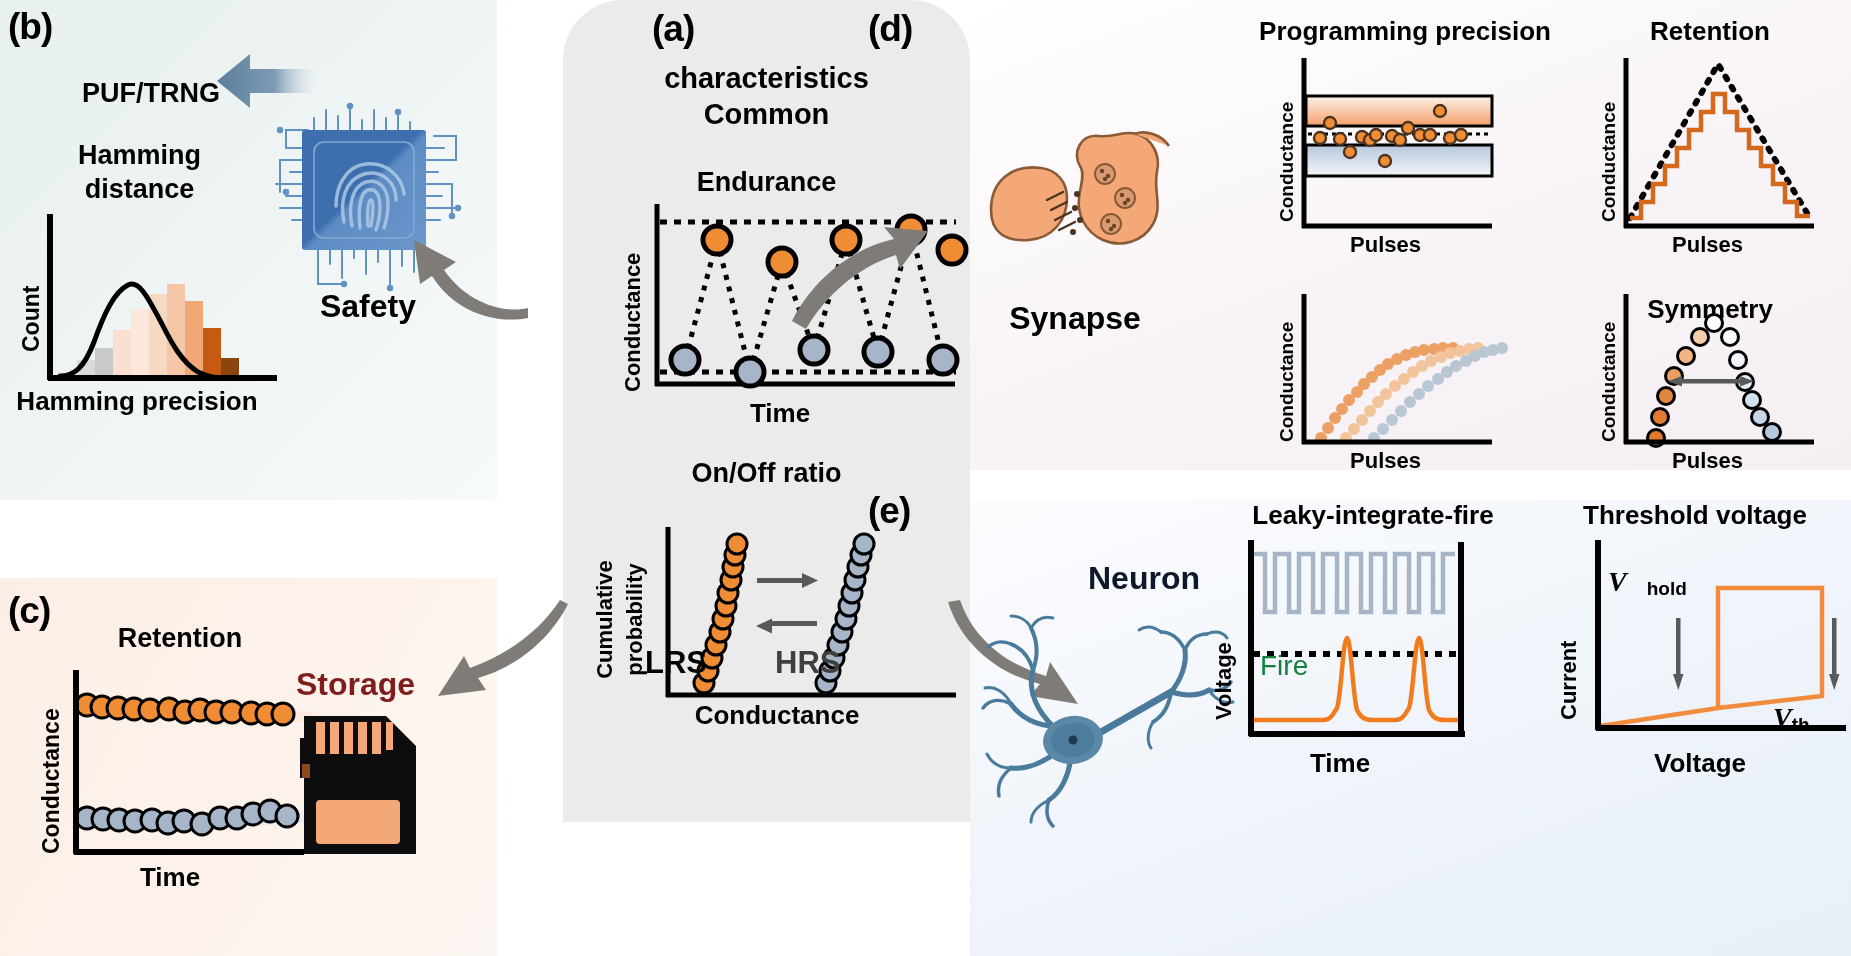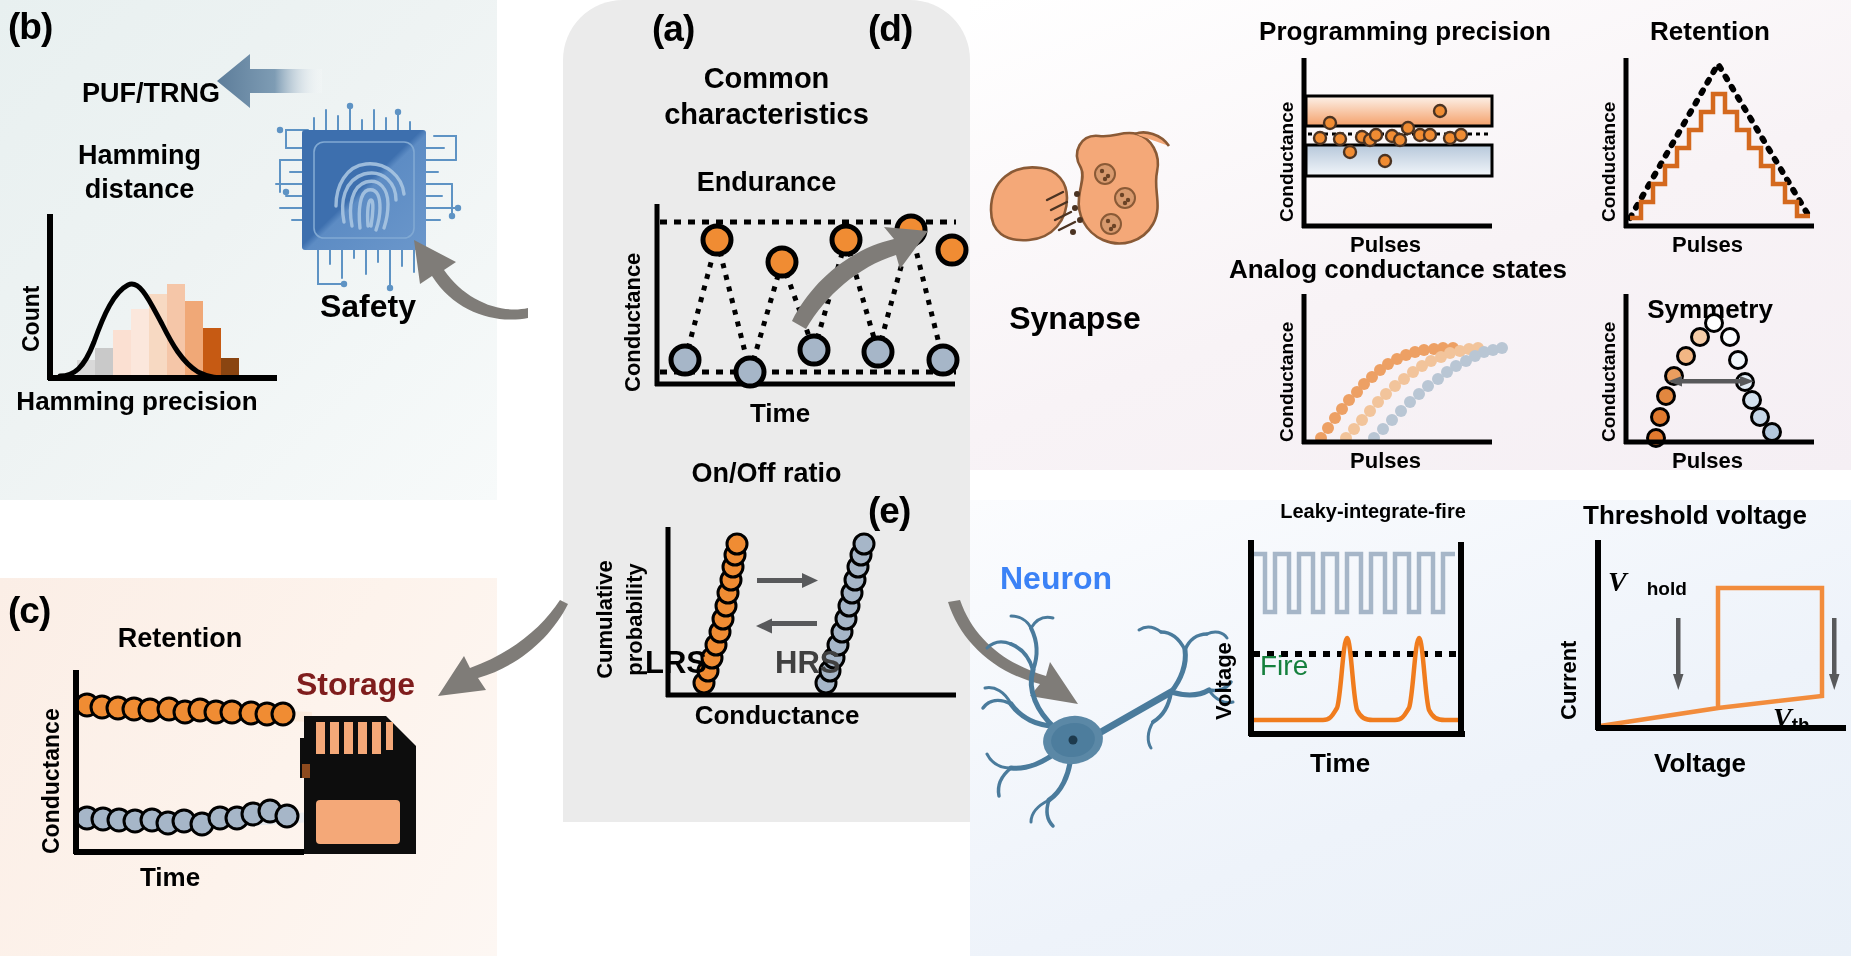--- a/index.html
+++ b/index.html
@@ -41,22 +41,22 @@
   <div class="panel" id="bg-e"></div>
   <div class="panel" id="card"></div>
 
   <div class="plabel" style="left:8px;top:6px;">(b)</div>
   <div class="plabel" style="left:652px;top:8px;">(a)</div>
   <div class="plabel" style="left:8px;top:590px;">(c)</div>
   <div class="plabel" style="left:868px;top:8px;">(d)</div>
   <div class="plabel" style="left:868px;top:490px;">(e)</div>
 
   <div class="ttl" style="left:563px;top:60px;width:407px;font-size:29px;line-height:36px;">
+    <div>characteristics</div>
     <div>Common</div>
-    <div>characteristics</div>
   </div>
 
   <div class="ttl" style="left:563px;top:167px;width:407px;font-size:27px;">Endurance</div>
 
   <div class="panel" style="left:600px;top:200px;width:360px;height:200px;">
     <div class="ylab" style="left:20px;top:192px;font-size:22px;">Conductance</div>
     <svg width="360" height="200" viewBox="0 0 360 200">
       <line x1="57" y1="4" x2="57" y2="186" stroke="#000" stroke-width="5"></line>
       <line x1="55" y1="184" x2="355" y2="184" stroke="#000" stroke-width="5"></line>
       <line x1="60" y1="22" x2="356" y2="22" stroke="#000" stroke-width="5" stroke-dasharray="7,7"></line>
@@ -397,21 +397,20 @@
     <svg width="240" height="178" viewBox="0 0 240 178">
       <polyline points="30,162 118,8 210,162" stroke="#000" stroke-width="6" stroke-dasharray="3,9" stroke-linecap="round" fill="none"></polyline>
       <polyline points="30,162 41,162 41,146 53,146 53,128 65,128 65,110 77,110 77,92 89,92 89,74 101,74 101,56 113,56 113,38
                         125,38 125,56 137,56 137,74 149,74 149,92 161,92 161,110 173,110 173,128 185,128 185,146 197,146 197,160 210,160" stroke="#d4691e" stroke-width="4.5" fill="none"></polyline>
       <line x1="26" y1="2" x2="26" y2="172" stroke="#000" stroke-width="5"></line>
       <line x1="24" y1="170" x2="214" y2="170" stroke="#000" stroke-width="5"></line>
     </svg>
   </div>
   <div class="xlab" style="left:1600px;top:232px;width:215px;font-size:22px;">Pulses</div>
 
-  <div class="ttl" style="left:1188px;top:254px;width:420px;font-size:26px;">Analog conductance states</div>
   <div class="panel" style="left:1278px;top:292px;width:240px;height:158px;">
     <div class="ylab" style="left:-2px;top:150px;font-size:19px;">Conductance</div>
     <svg width="240" height="158" viewBox="0 0 240 158">
       <g fill="#eda064">
         <circle cx="43" cy="146" r="6"></circle>
           <circle cx="50" cy="136" r="6"></circle>
           <circle cx="57" cy="126" r="6"></circle>
         <circle cx="64" cy="117" r="6"></circle>
           <circle cx="71" cy="108" r="6"></circle>
           <circle cx="79" cy="100" r="6"></circle>
@@ -497,21 +496,21 @@
       <line x1="26" y1="2" x2="26" y2="152" stroke="#000" stroke-width="5"></line>
       <line x1="24" y1="150" x2="214" y2="150" stroke="#000" stroke-width="5"></line>
     </svg>
   </div>
   <div class="xlab" style="left:1600px;top:448px;width:215px;font-size:22px;">Pulses</div>
 
   <svg style="position:absolute;left:946px;top:600px;" width="152" height="110" viewBox="0 0 152 110">
     <path d="M2,2 C14,40 46,72 94,84 L84,96 L132,104 L104,62 L100,76 C60,64 28,40 14,0 Z" fill="#7f7c78"></path>
   </svg>
 
-  <div style="position:absolute;left:1000px;top:560px;width:200px;text-align:left;font-size:32px;font-weight:bold;color:#3b82f6;">Neuron</div>
+  <div style="position:absolute;left:1000px;top:560px;width:200px;text-align:right;font-size:32px;font-weight:bold;color:#0f172a;">Neuron</div>
 
   <svg style="position:absolute;left:975px;top:600px;" width="270" height="230" viewBox="0 0 270 230">
     <g stroke="#4a7b9c" fill="none" stroke-linecap="round">
       <path d="M80,128 C62,112 52,90 58,70" stroke-width="5"></path>
       <path d="M58,70 C54,56 46,48 36,44" stroke-width="4"></path>
       <path d="M58,70 C64,54 62,40 56,28" stroke-width="4"></path>
       <path d="M56,28 C52,20 44,16 36,16" stroke-width="3"></path>
       <path d="M56,28 C62,18 70,16 78,18" stroke-width="3"></path>
       <path d="M36,44 C26,40 18,42 12,48" stroke-width="3"></path>
       <path d="M80,126 C62,126 46,118 36,104" stroke-width="5"></path>
@@ -533,21 +532,21 @@
       <path d="M234,90 C244,92 252,88 256,82" stroke-width="3.5"></path>
       <path d="M234,90 C240,100 250,104 258,102" stroke-width="3"></path>
       <path d="M196,92 C194,106 188,116 178,122" stroke-width="4"></path>
       <path d="M178,122 C172,132 172,142 176,148" stroke-width="3"></path>
     </g>
     <ellipse cx="98" cy="140" rx="30" ry="24" fill="#5b88a6" transform="rotate(-8 98 140)"></ellipse>
     <ellipse cx="98" cy="140" rx="22" ry="17" fill="#4d7d9d" transform="rotate(-8 98 140)"></ellipse>
     <circle cx="98" cy="140" r="4.5" fill="#1d3a4d"></circle>
   </svg>
 
-  <div class="ttl" style="left:1188px;top:500px;width:370px;font-size:20px;">Leaky-integrate-fire</div>
+  <div class="ttl" style="left:1188px;top:500px;width:370px;font-size:26px;">Leaky-integrate-fire</div>
   <div class="panel" style="left:1215px;top:538px;width:265px;height:210px;">
     <div class="ylab" style="left:-4px;top:182px;font-size:22px;">Voltage</div>
     <svg width="265" height="210" viewBox="0 0 265 210">
       <polyline points="38,16 50,16 50,74 60,74 60,16 74,16 74,74 84,74 84,16 98,16 98,74 108,74 108,16 122,16 122,74 132,74
                         132,16 146,16 146,74 156,74 156,16 170,16 170,74 180,74 180,16 194,16 194,74 204,74 204,16 218,16 218,74
                         228,74 228,16 240,16" stroke="#a6b6c8" stroke-width="4.5" fill="none"></polyline>
       <line x1="38" y1="116" x2="246" y2="116" stroke="#000" stroke-width="6" stroke-dasharray="7,7"></line>
       <path d="M36,182 L108,182 C116,182 118,176 122,170 C126,160 128,100 132,100 C136,100 138,160 142,172
                C146,180 150,182 158,182 L180,182 C188,182 190,176 194,170 C198,160 200,100 204,100
                C208,100 210,160 214,172 C218,180 222,182 230,182 L246,182" stroke="#f07c1e" stroke-width="4.5" fill="none"></path>

